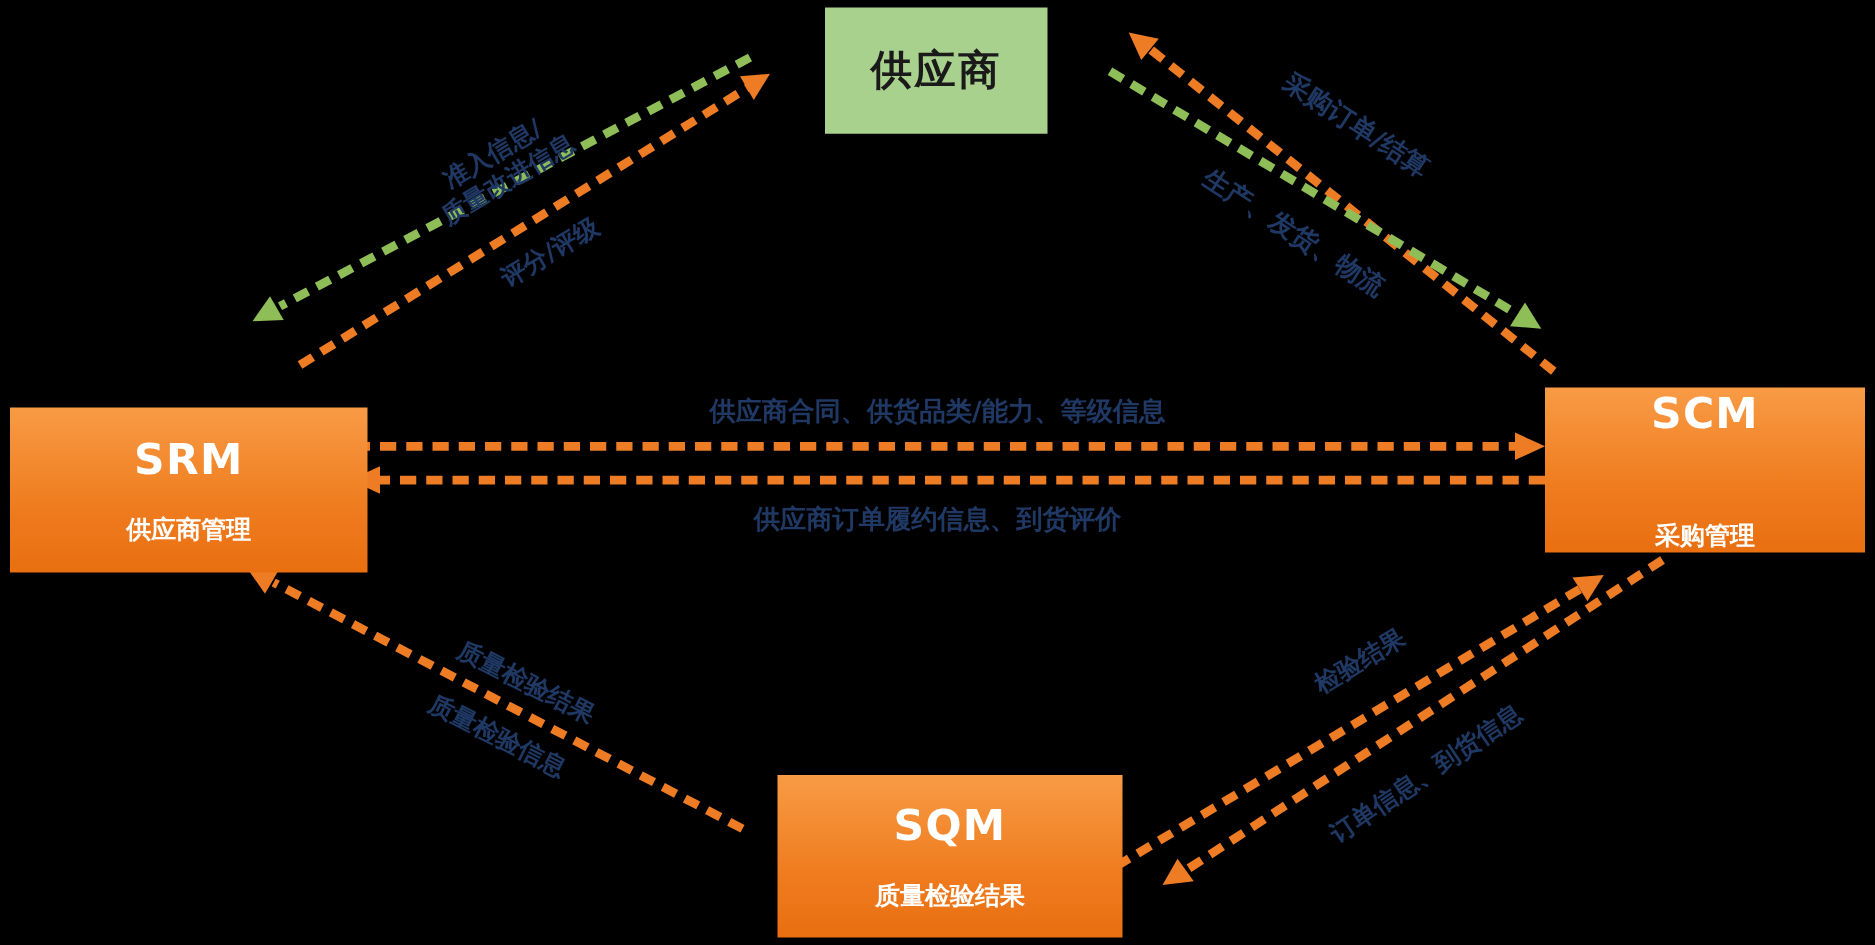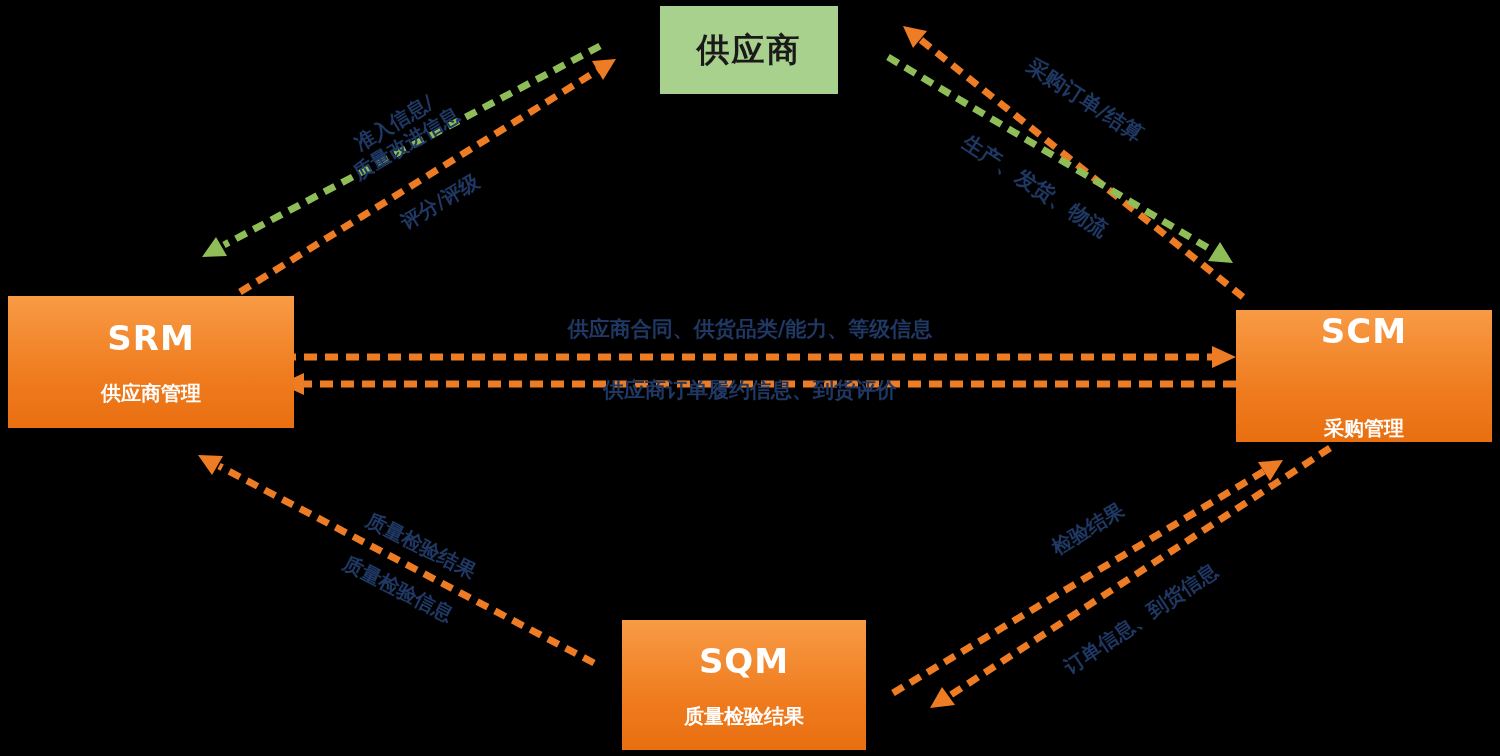--- a/index.html
+++ b/index.html
@@ -74,53 +74,53 @@
       <line x1="893" y1="693" x2="1266" y2="470" stroke-width="7" stroke-dasharray="12 8" stroke="#ee7c24"></line>
       <polygon points="1283,460 1270,481 1258,462" fill="#ee7c24"></polygon>
     </g>
 
     <g>
       <line x1="1330" y1="448" x2="946" y2="698" stroke-width="7" stroke-dasharray="12 8" stroke="#ee7c24"></line>
       <polygon points="930,708 942,687 955,705" fill="#ee7c24"></polygon>
     </g>
   </svg>
 
-  <div class="node node-green" style="left:660px;top:6px;width:178px;height:88px;">
+  <div class="node node-green" style="left:660px;top:6px;width:178px;height:101px;">
     <div class="node-title">供应商</div>
   </div>
 
-  <div class="node node-orange" style="left:8px;top:296px;width:286px;height:132px;">
+  <div class="node node-orange" style="left:8px;top:326px;width:286px;height:132px;">
     <div class="node-code">SRM</div>
     <div class="node-sub">供应商管理</div>
   </div>
 
   <div class="node node-orange" style="left:1236px;top:310px;width:256px;height:132px;gap:43px;">
     <div class="node-code">SCM</div>
     <div class="node-sub">采购管理</div>
   </div>
 
-  <div class="node node-orange" style="left:622px;top:620px;width:244px;height:130px;">
+  <div class="node node-orange" style="left:622px;top:620px;width:276px;height:130px;">
     <div class="node-code">SQM</div>
     <div class="node-sub">质量检验结果</div>
   </div>
 
   <div class="edge-label lbl-20 two-line" style="left:400px;top:133px;transform:translate(-50%,-50%) rotate(-31deg);">
     <span>准入信息/</span>
     <span>质量改进信息</span>
   </div>
 
   <div class="edge-label lbl-20" style="left:440px;top:202px;transform:translate(-50%,-50%) rotate(-31deg);">评分/评级</div>
 
   <div class="edge-label lbl-21" style="left:1085px;top:100px;transform:translate(-50%,-50%) rotate(33deg);">采购订单/结算</div>
 
   <div class="edge-label lbl-21" style="left:1035px;top:186px;transform:translate(-50%,-50%) rotate(33deg);">生产、发货、物流</div>
 
   <div class="edge-label lbl-21" style="left:750px;top:329px;transform:translate(-50%,-50%);text-align:center;">供应商合同、供货品类/能力、等级信息</div>
 
-  <div class="edge-label lbl-21" style="left:750px;top:390px;transform:translate(-50%,-50%);">供应商订单履约信息、到货评价</div>
+  <div class="edge-label lbl-21" style="left:750px;top:415px;transform:translate(-50%,-50%);">供应商订单履约信息、到货评价</div>
 
   <div class="edge-label lbl-20" style="left:421px;top:546px;transform:translate(-50%,-50%) rotate(27deg);">质量检验结果</div>
 
   <div class="edge-label lbl-20" style="left:398px;top:589px;transform:translate(-50%,-50%) rotate(27deg);">质量检验信息</div>
 
   <div class="edge-label lbl-20" style="left:1088px;top:529px;transform:translate(-50%,-50%) rotate(-31deg);">检验结果</div>
 
   <div class="edge-label lbl-20" style="left:1141px;top:619px;transform:translate(-50%,-50%) rotate(-34deg);">订单信息、到货信息</div>
 
 </div>

